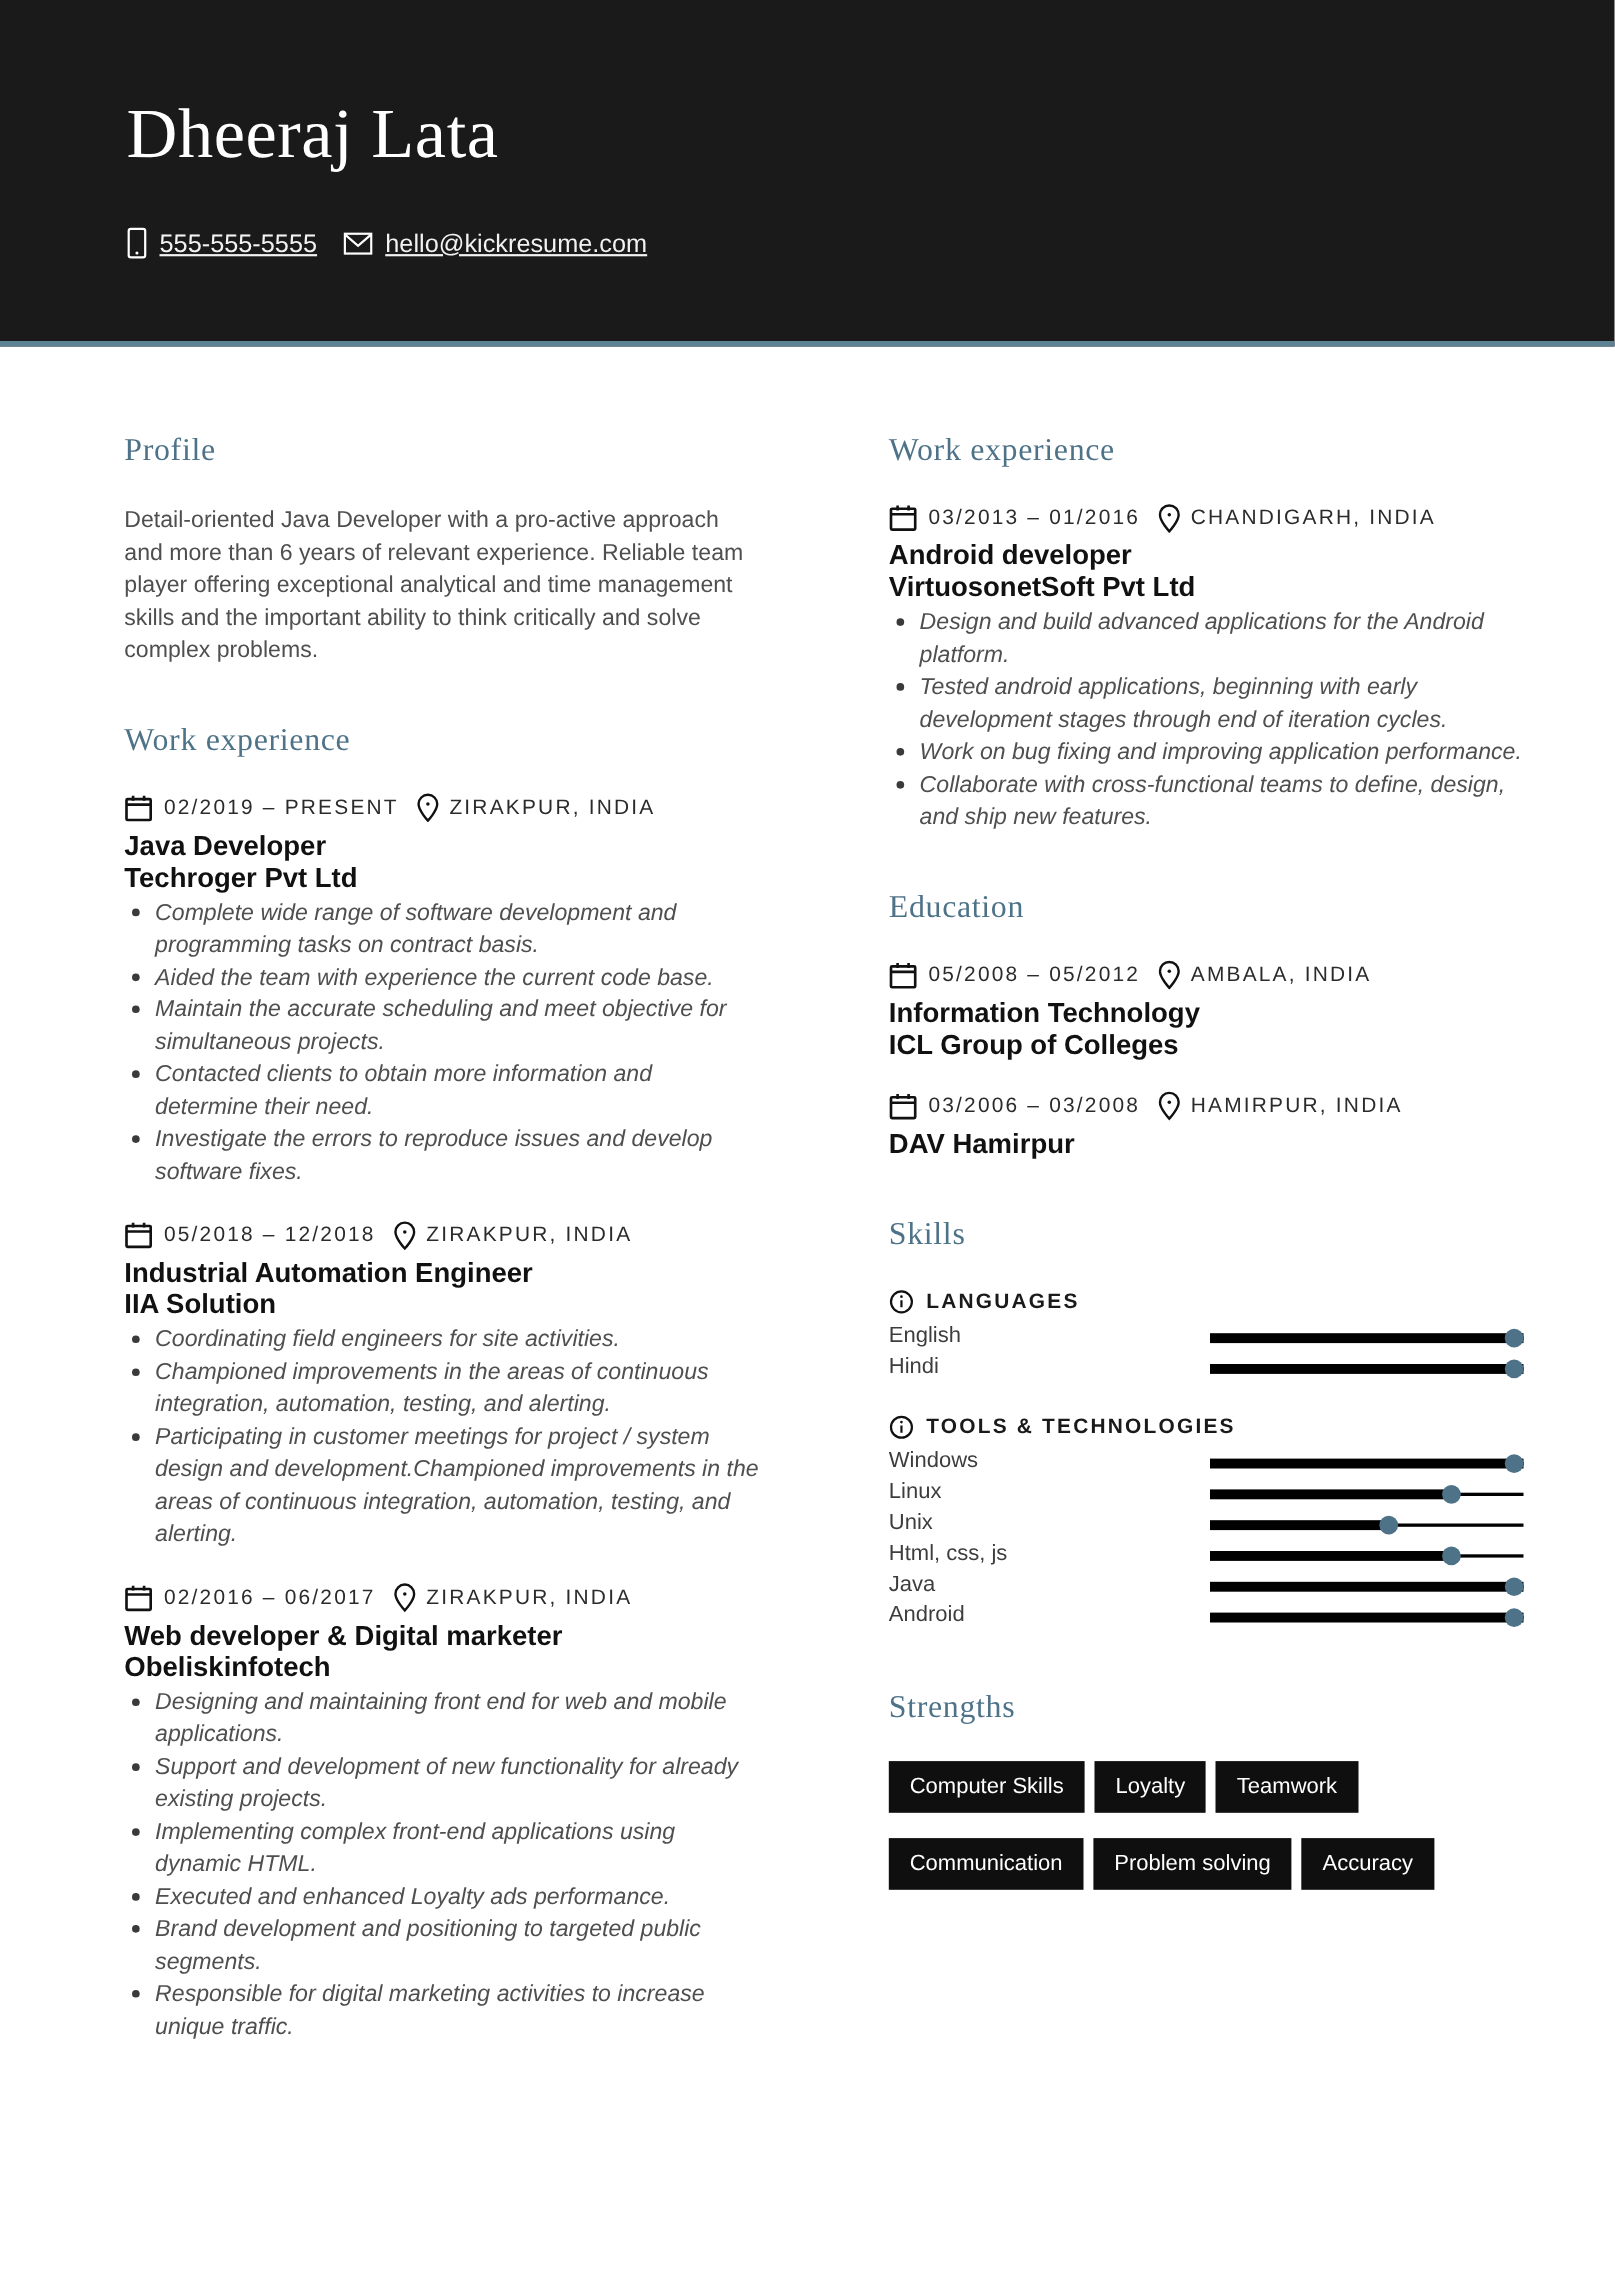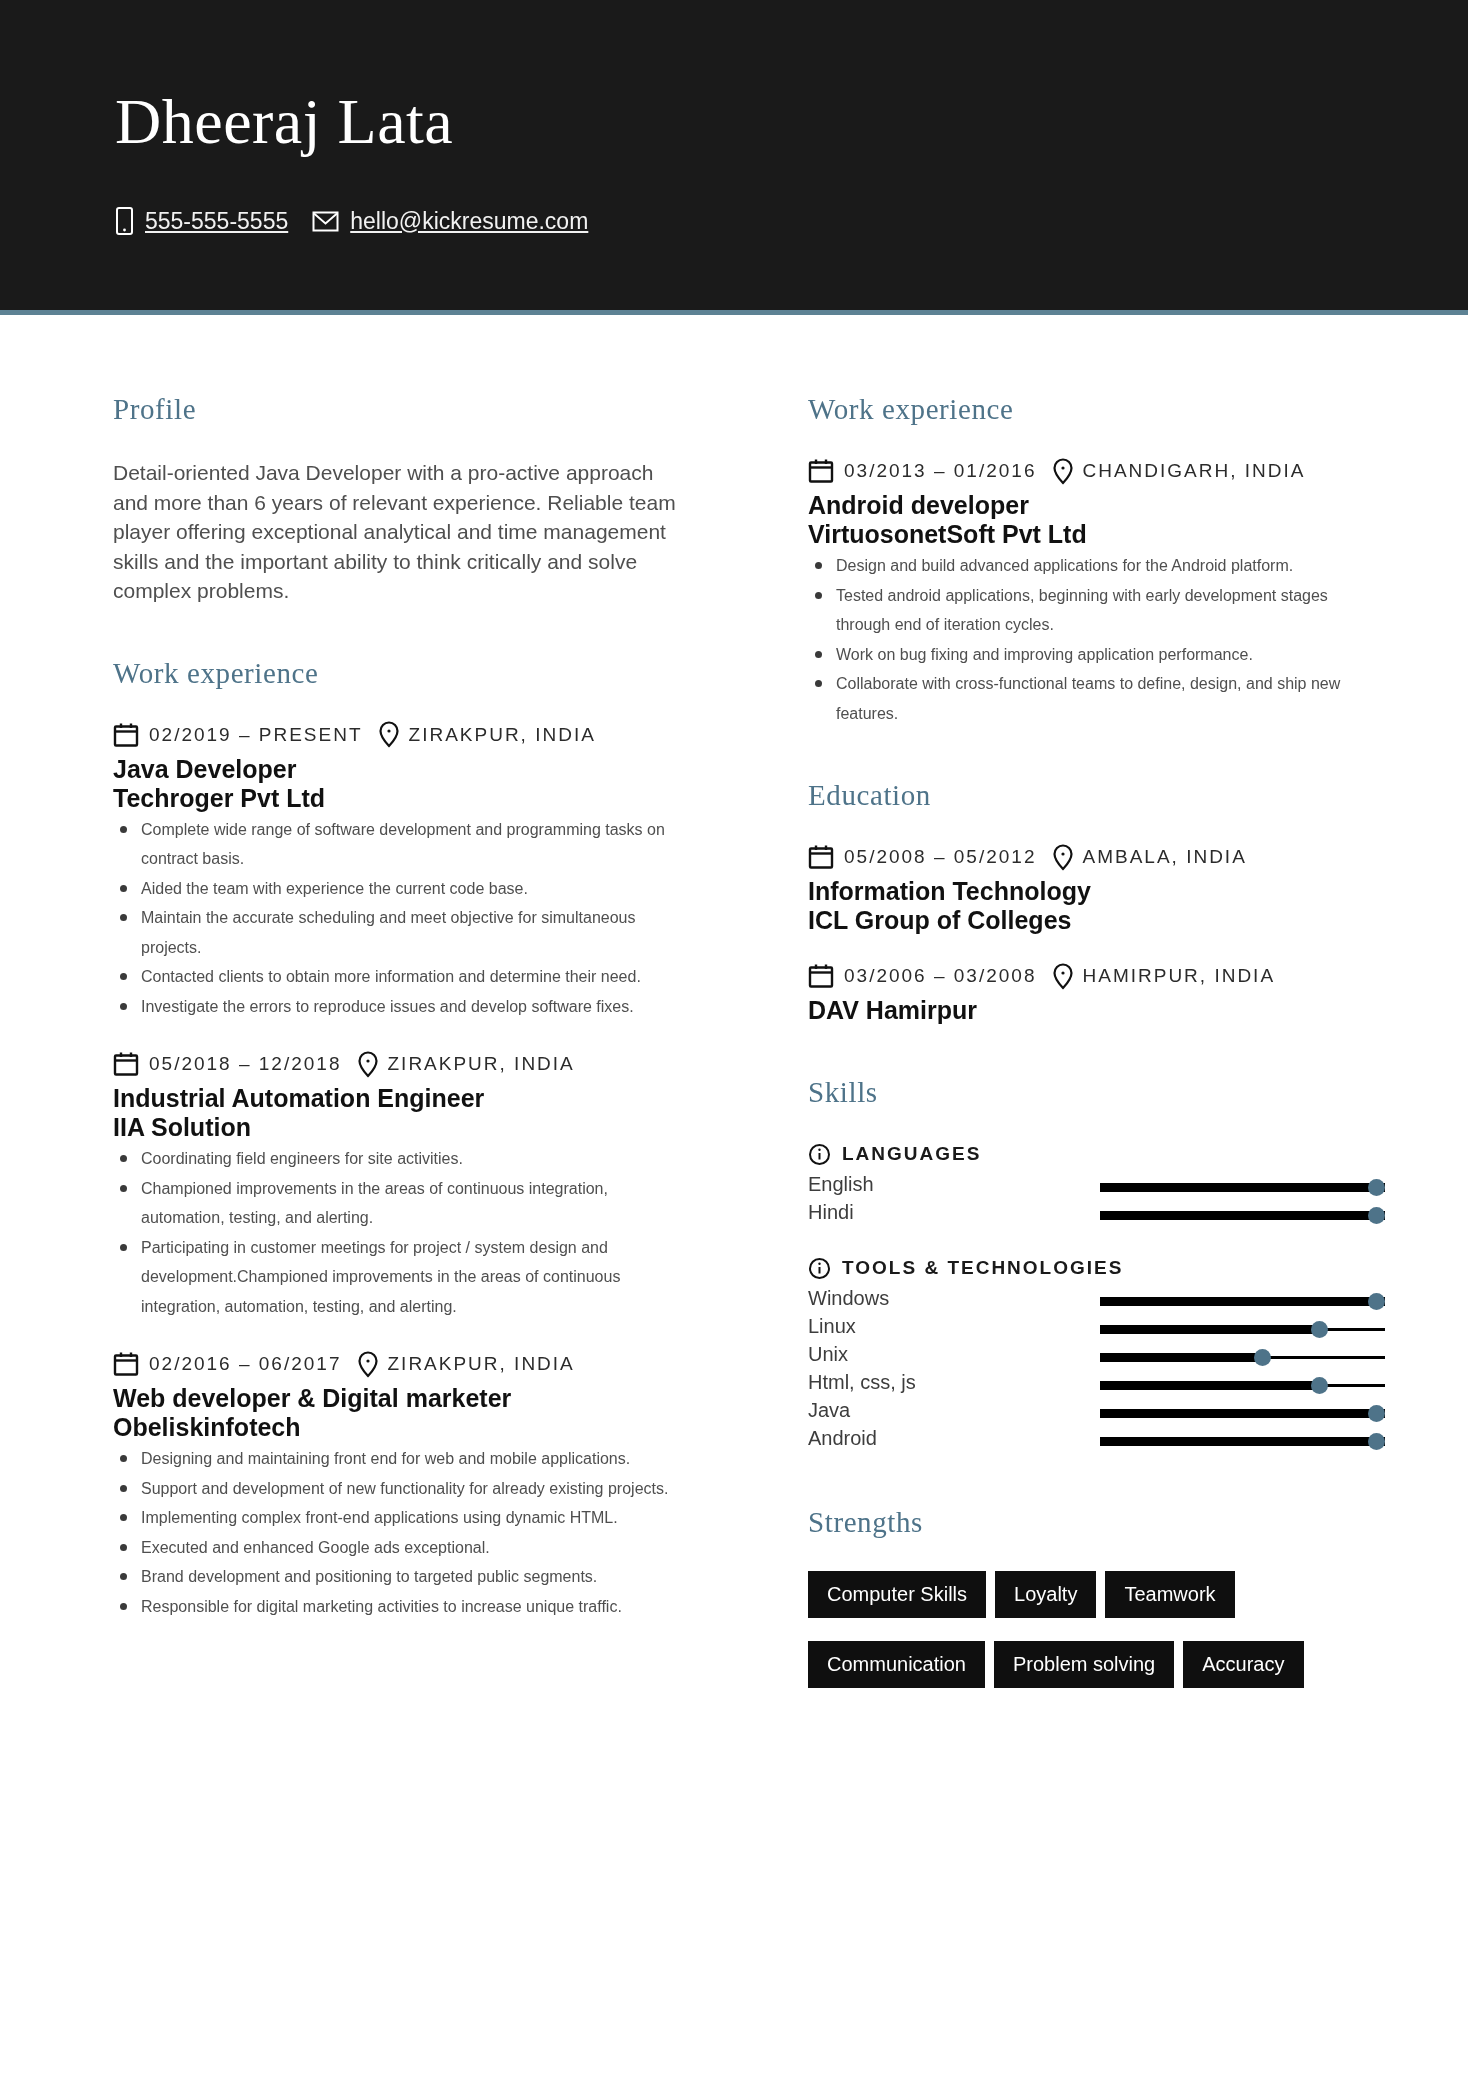--- a/index.html
+++ b/index.html
@@ -82,23 +82,24 @@
     font-size: 25px;
     font-weight: 700;
     line-height: 29px;
     color: #111111;
   }
 
   ul.bullets { list-style: none; margin-top: 2px; }
   ul.bullets li {
     position: relative;
     padding-left: 28px;
-    font-size: 16px;
+    font-size: 21px;
     line-height: 29.5px;
     color: #4f4f4f;
+    font-style: italic;
   }
   ul.bullets li::before {
     content: "";
     position: absolute;
     left: 7px;
     top: 11px;
     width: 7px;
     height: 7px;
     border-radius: 50%;
     background: #3a3a3a;
@@ -278,21 +279,21 @@
               <circle cx="10" cy="10" r="1.6" fill="#111111" stroke="none"></circle>
             </svg>
             <span class="meta-text">ZIRAKPUR, INDIA</span>
           </div>
           <div class="job-title">Web developer &amp; Digital marketer</div>
           <div class="job-company">Obeliskinfotech</div>
           <ul class="bullets">
             <li>Designing and maintaining front end for web and mobile applications.</li>
             <li>Support and development of new functionality for already existing projects.</li>
             <li>Implementing complex front-end applications using dynamic HTML.</li>
-            <li>Executed and enhanced Google ads exceptional.</li>
+            <li>Executed and enhanced Loyalty ads performance.</li>
             <li>Brand development and positioning to targeted public segments.</li>
             <li>Responsible for digital marketing activities to increase unique traffic.</li>
           </ul>
         </article>
       </section>
     </div>
 
     <div class="col right">
 
       <section>

